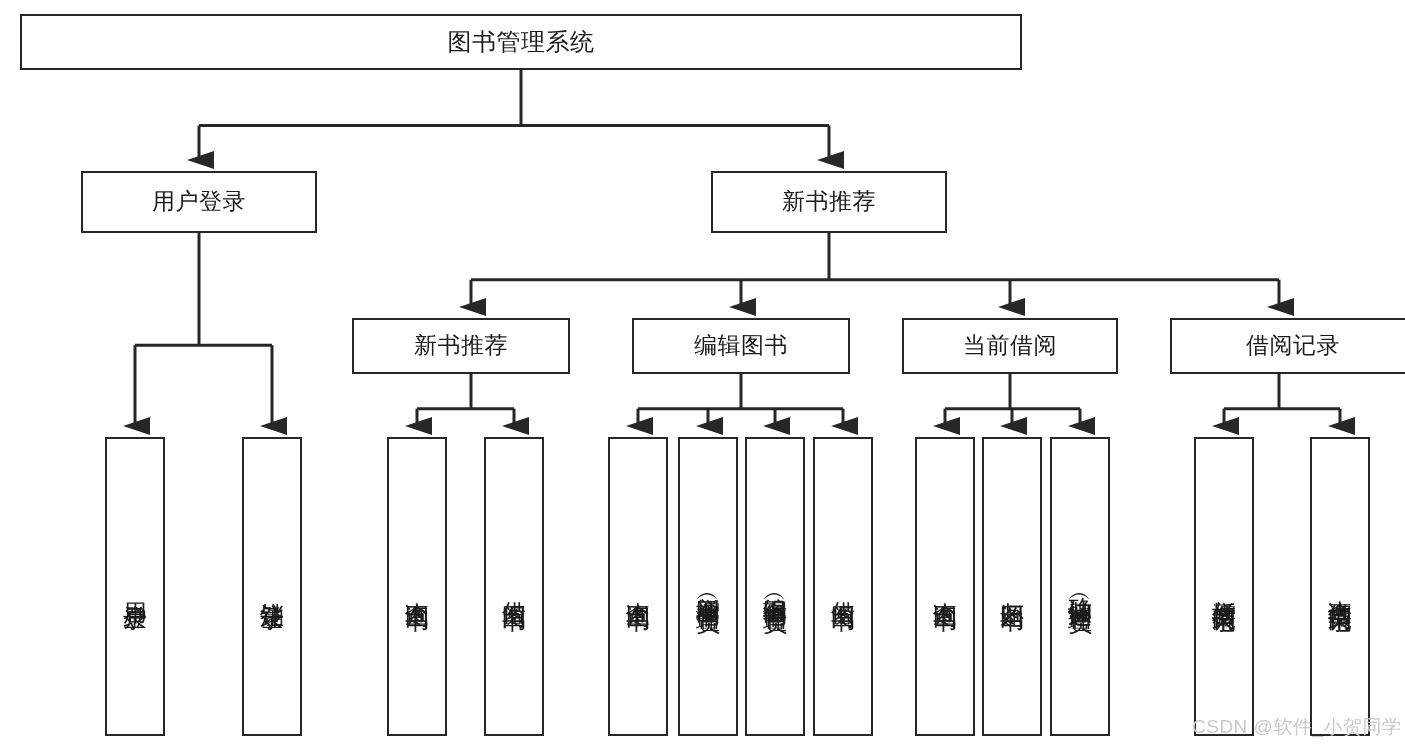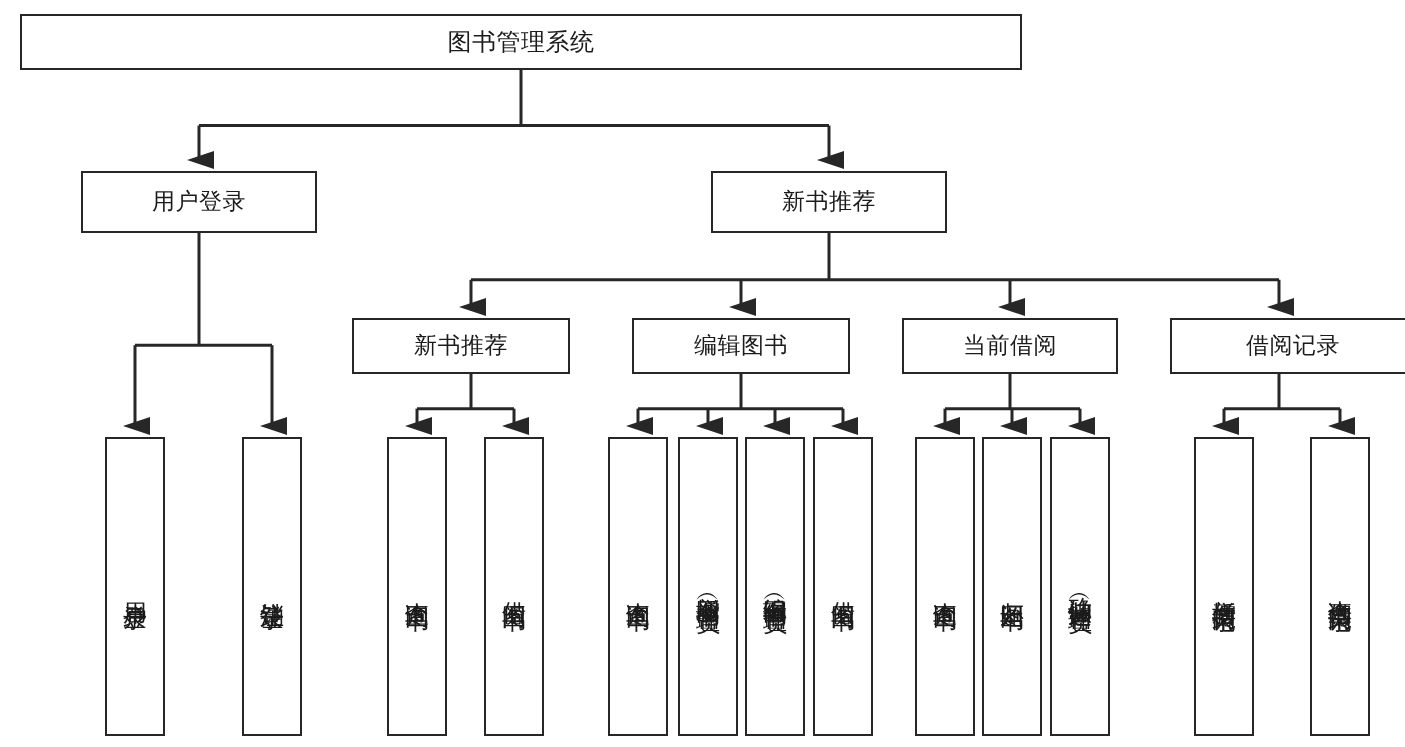--- a/index.html
+++ b/index.html
@@ -170,14 +170,15 @@
         <span class="node-label" style="color: rgb(27, 27, 27);">确认归还（管理员）</span>
       </div>
       <div class="node-box vert" style="left: 1194px; top: 437px; width: 60px; height: 299px; border-color: rgb(39, 39, 39); background: rgb(255, 255, 255);">
         <span class="node-label" style="color: rgb(27, 27, 27);">新增借阅记录</span>
       </div>
       <div class="node-box vert" style="left: 1310px; top: 437px; width: 60px; height: 299px; border-color: rgb(39, 39, 39); background: rgb(255, 255, 255);">
         <span class="node-label" style="color: rgb(27, 27, 27);">查询借阅记录</span>
       </div>
     </div>
 
+  <div class="watermark" style="left: 1192px; top: 714px; color: rgb(201, 201, 201);">CSDN @软件_小贺同学</div>
 
 </div>
 
 </body></html>

